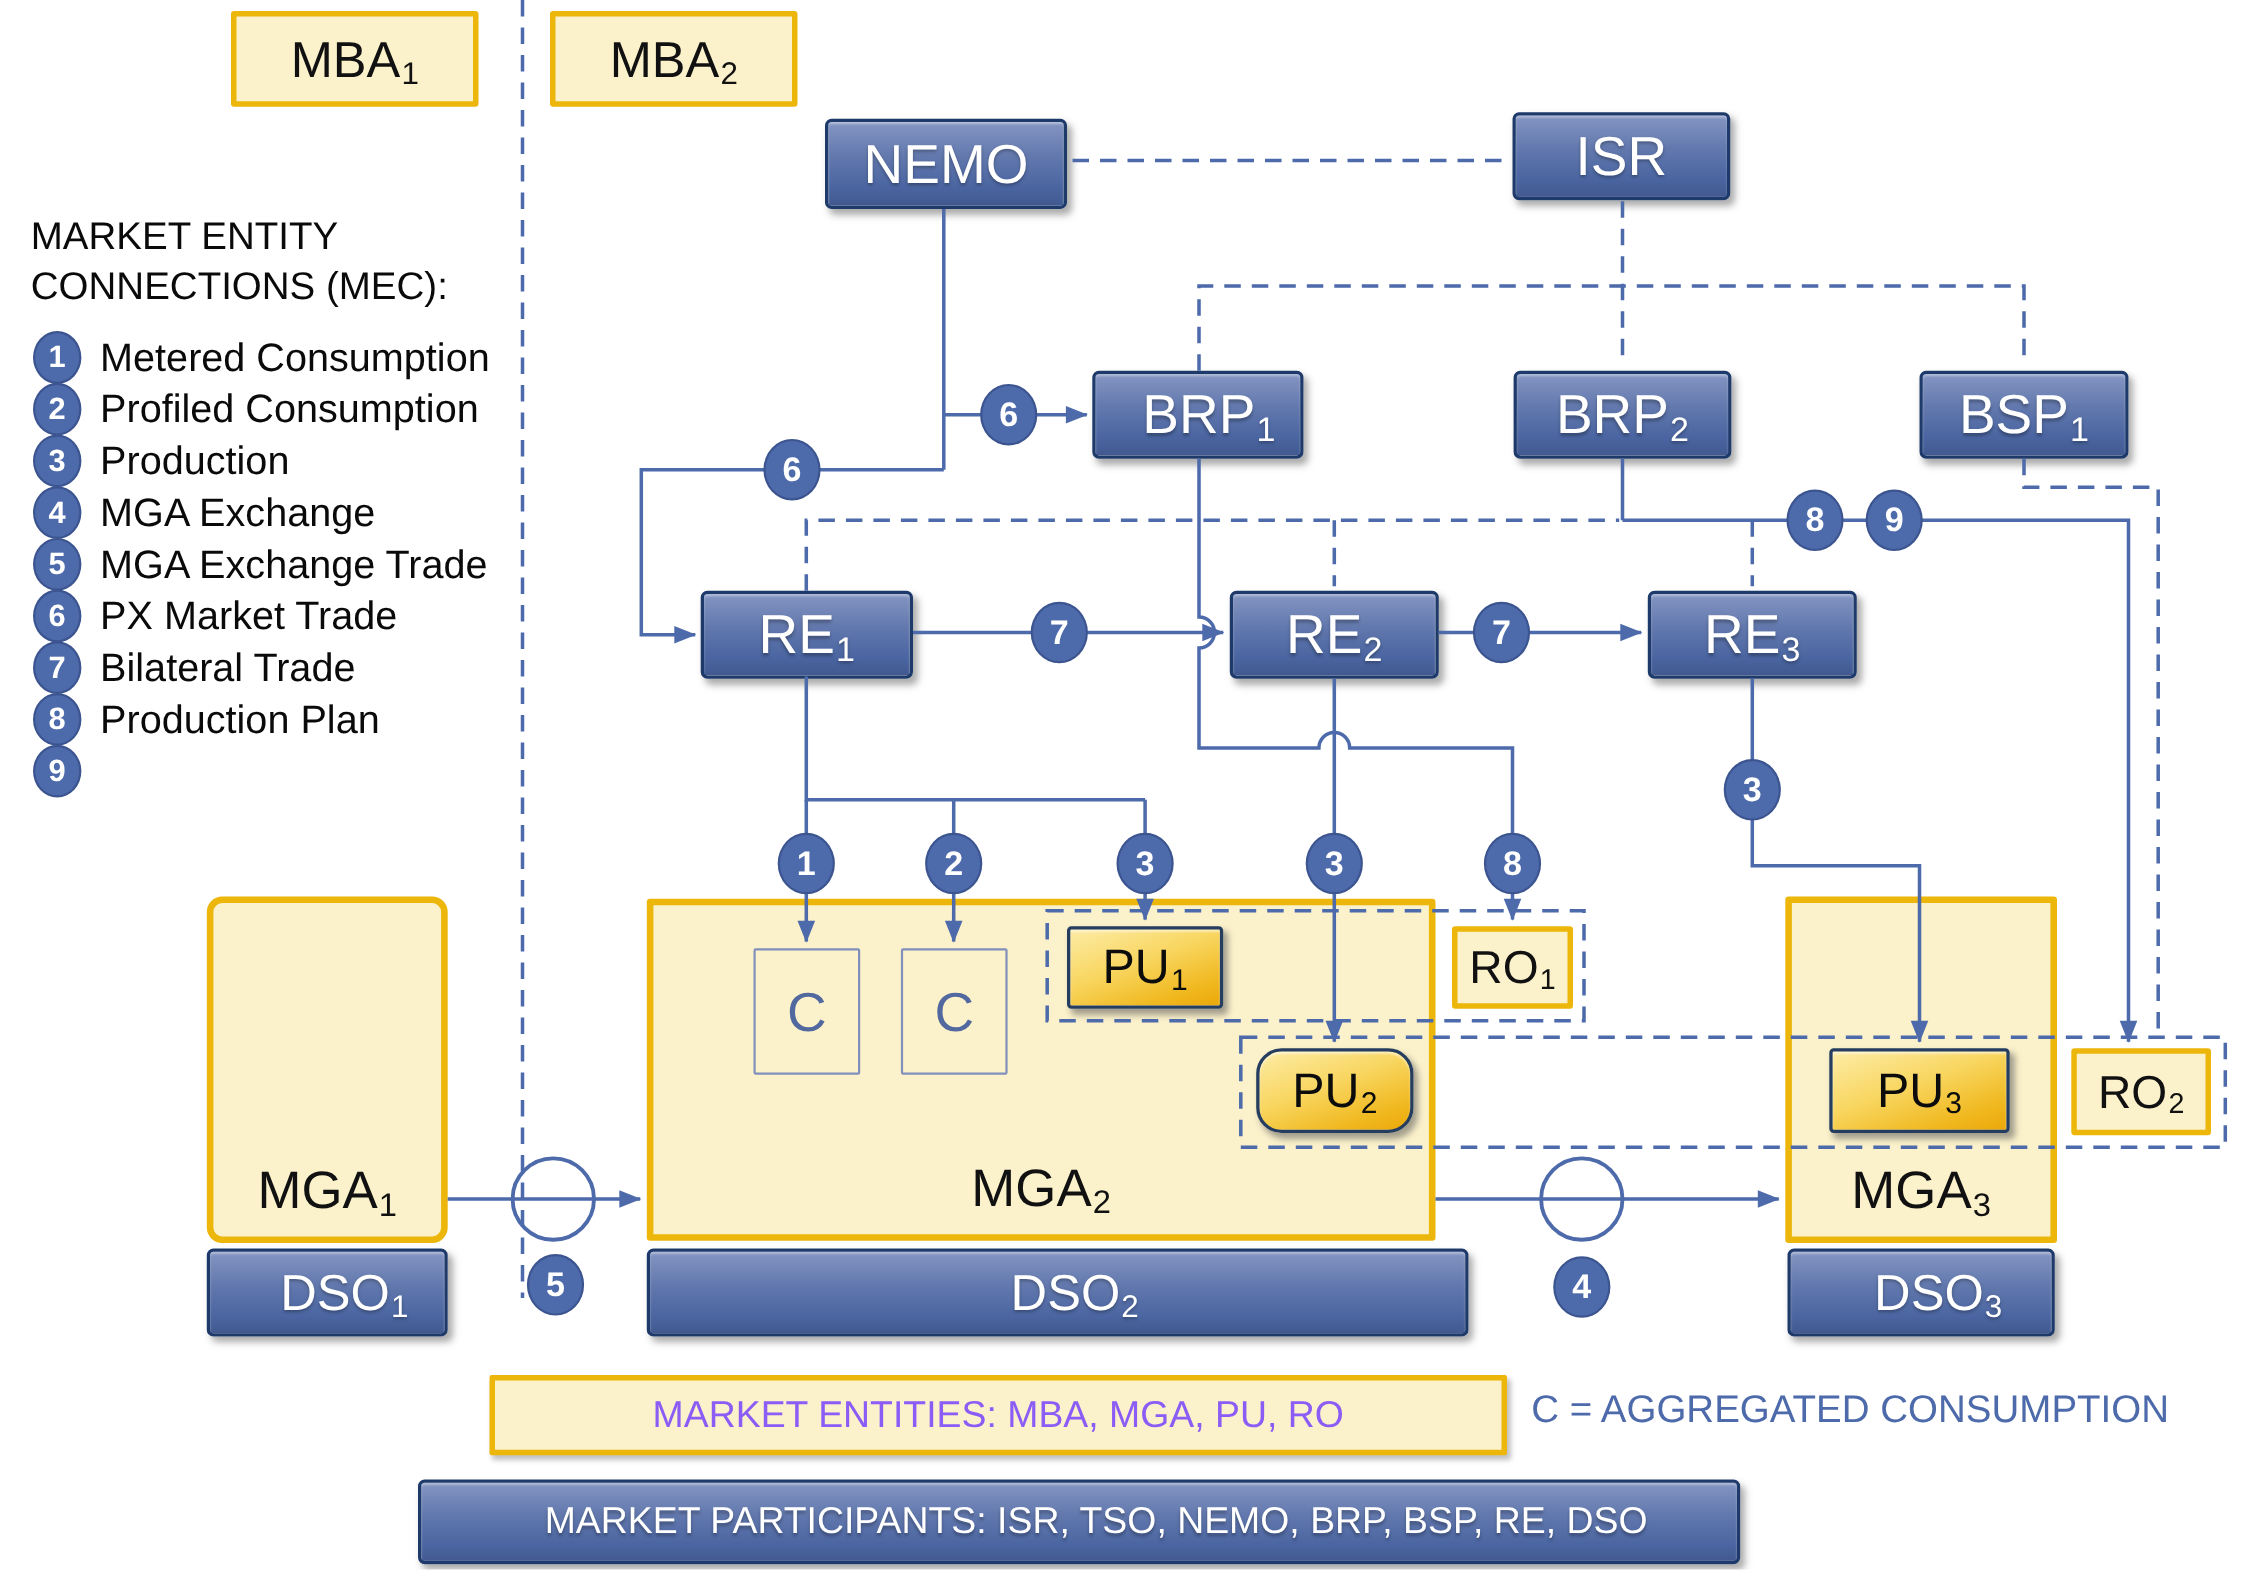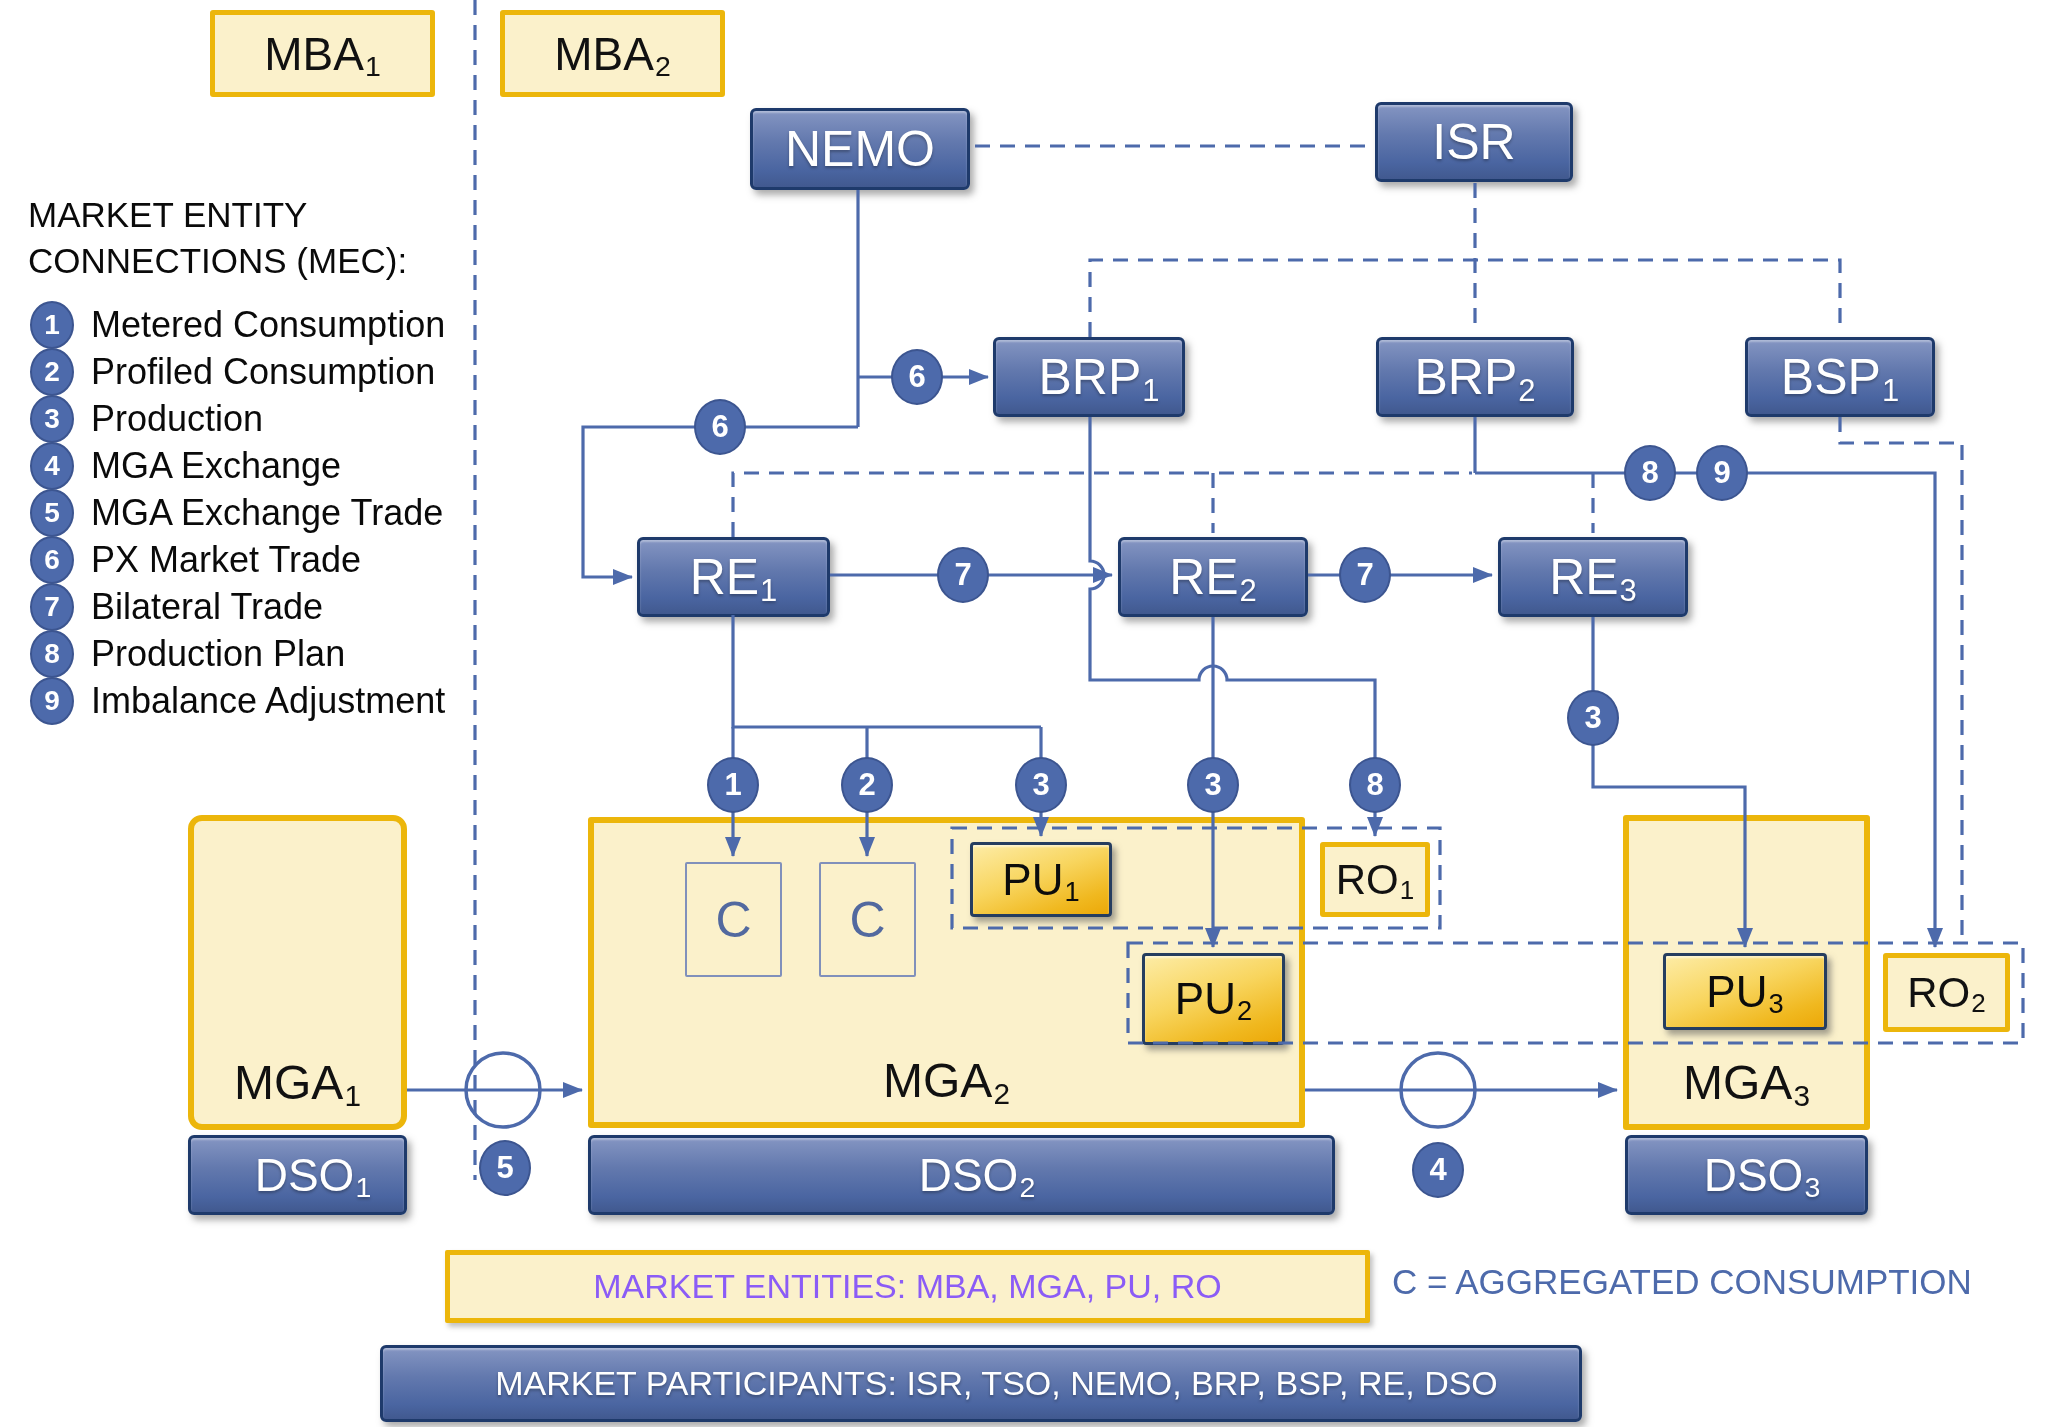--- a/index.html
+++ b/index.html
@@ -108,21 +108,20 @@
     <div class="mec-item">
       <span class="mec-badge">7</span>
       <span class="mec-label">Bilateral Trade</span>
     </div>
     <div class="mec-item">
       <span class="mec-badge">8</span>
       <span class="mec-label">Production Plan</span>
     </div>
     <div class="mec-item">
       <span class="mec-badge">9</span>
-      <span class="mec-label">Imbalance Adjustment</span>
     </div>
   </div>
 
   <div class="abs box box-cream" style="left:210px;top:10px;width:225px;height:87px;">
     <span class="lbl"><span>MBA</span><span class="sub">1</span></span>
   </div>
   <div class="abs box box-cream" style="left:500px;top:10px;width:225px;height:87px;">
     <span class="lbl"><span>MBA</span><span class="sub">2</span></span>
   </div>
 
@@ -163,21 +162,21 @@
 
   <div class="abs box box-c" style="left:685px;top:862px;width:97px;height:115px;">
     <span class="lbl">C</span>
   </div>
   <div class="abs box box-c" style="left:819px;top:862px;width:97px;height:115px;">
     <span class="lbl">C</span>
   </div>
   <div class="abs box box-gold" style="left:970px;top:842px;width:142px;height:75px;">
     <span class="lbl"><span>PU</span><span class="sub">1</span></span>
   </div>
-  <div class="abs box box-gold" style="left:1142px;top:953px;width:143px;height:92px;">
+  <div class="abs box box-gold" style="left:1142px;top:953px;width:143px;height:77px;border-radius:23px;">
     <span class="lbl"><span>PU</span><span class="sub">2</span></span>
   </div>
   <div class="abs box box-gold" style="left:1663px;top:953px;width:164px;height:77px;">
     <span class="lbl"><span>PU</span><span class="sub">3</span></span>
   </div>
   <div class="abs box box-cream" style="left:1320px;top:842px;width:110px;height:75px;">
     <span class="lbl" style="font-size:42px;"><span>RO</span><span class="sub">1</span></span>
   </div>
   <div class="abs box box-cream" style="left:1883px;top:953px;width:127px;height:79px;align-items:center;">
     <span class="lbl" style="font-size:42px;"><span>RO</span><span class="sub">2</span></span>

